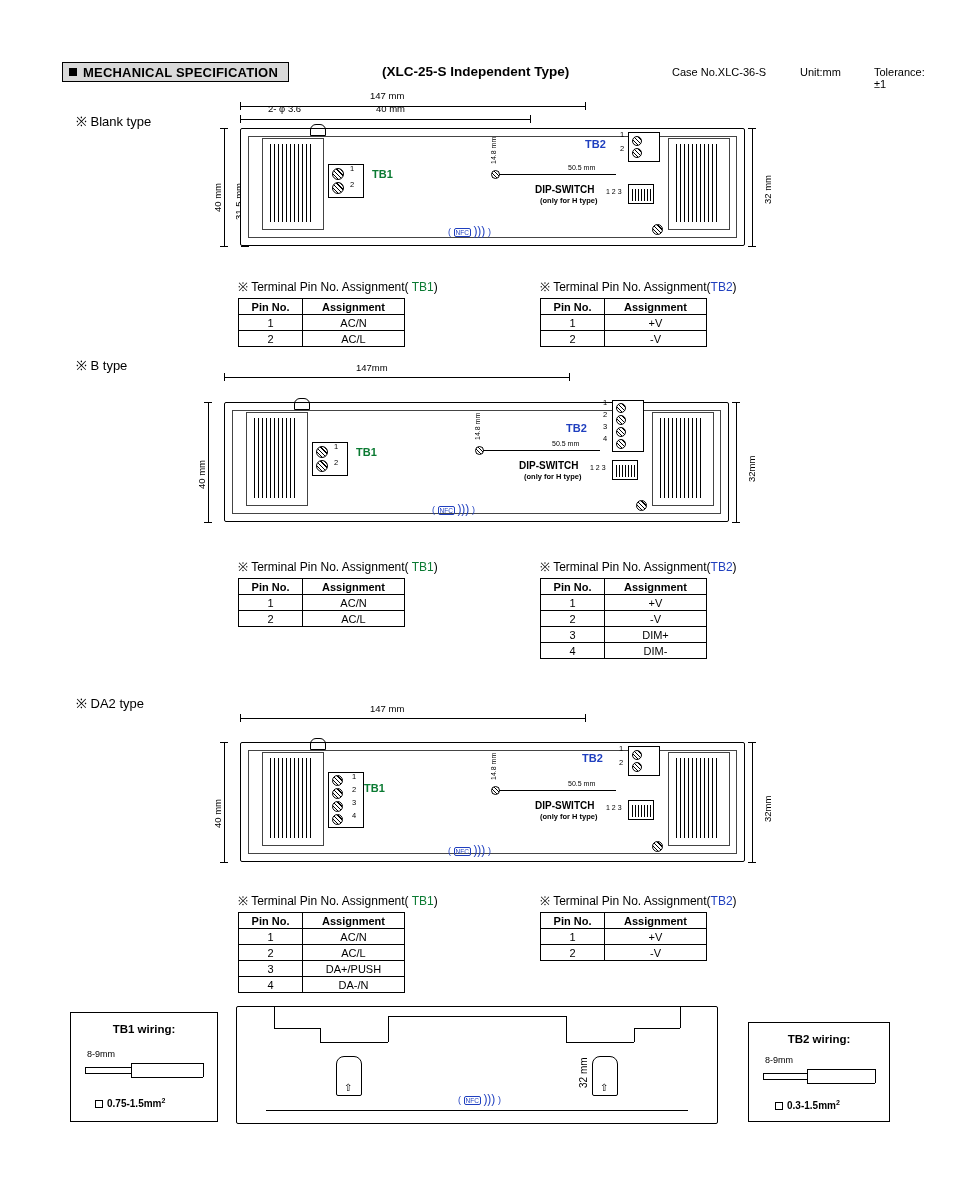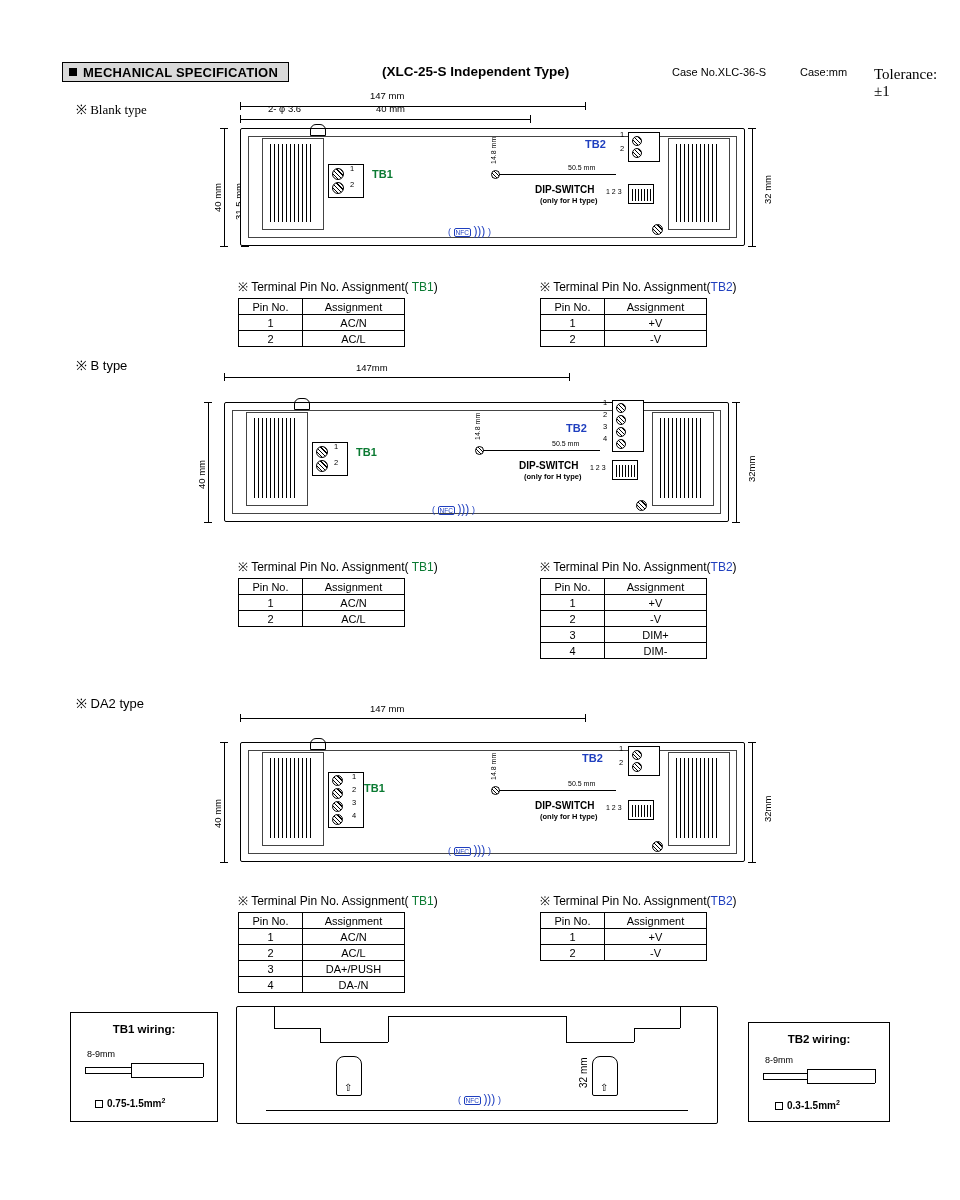--- a/index.html
+++ b/index.html
@@ -17,21 +17,21 @@
     background: #d9d9d9; border: 1px solid #000;
     padding: 2px 10px 2px 6px;
     font-size: 13px; font-weight: bold; letter-spacing: .2px;
     display: flex; align-items: center; gap: 6px;
     height: 20px;
   }
   .spec-title .sq { display: inline-block; width: 8px; height: 8px; background: #000; }
   .hdr-type { position: absolute; left: 320px; top: 2px; font-size: 13.5px; font-weight: bold; }
   .hdr-case { position: absolute; left: 610px; top: 4px; font-size: 11px; }
   .hdr-unit { position: absolute; left: 738px; top: 4px; font-size: 11px; }
-  .hdr-tol  { position: absolute; left: 812px; top: 4px; font-size: 15px; font-family: Liberation Serif, serif; }
+  .hdr-tol  { position: absolute; left: 812px; top: 4px; font-size: 11px; }
 
   
   .sect-label { position: absolute; font-size: 13px; }
 
   
   .drawing { position: absolute; }
   .dline { position: absolute; background: #000; }
   .dline.h { height: 1px; }
   .dline.v { width: 1px; }
   .dim-txt { position: absolute; font-size: 9.5px; color: #000; white-space: nowrap; }
@@ -67,21 +67,21 @@
 
   
   .tbl-wrap { position: absolute; }
   .tbl-cap { font-size: 12px; margin-bottom: 3px; white-space: nowrap; }
   .tbl-cap .tb1 { color: #0a7a32; }
   .tbl-cap .tb2 { color: #1f3fbf; }
   table.pin { border-collapse: collapse; font-size: 11px; }
   table.pin th, table.pin td {
     border: 1px solid #000; text-align: center; padding: 1px 0; height: 16px;
   }
-  table.pin th { font-weight: normal; }
+  table.pin th { font-weight: bold; }
   .w-pin { width: 64px; }
   .w-asg { width: 102px; }
 
   
   .wirebox { position: absolute; border: 1px solid #000; background: #fff; }
   .wirebox .t { position: absolute; width: 100%; text-align: center; font-size: 11.5px; font-weight: bold; }
   .wirebox .strip { position: absolute; font-size: 9px; }
   .wirebox .cs { position: absolute; font-size: 10px; font-weight: bold; }
   .wire-g { position: absolute; }
   .wire-g .wl { position: absolute; background: #000; height: 1px; }
@@ -97,25 +97,25 @@
 </head>
 <body>
 
 <div class="header">
   <div class="spec-title">
     <span class="sq"></span>
     <span>MECHANICAL SPECIFICATION</span>
   </div>
   <div class="hdr-type">(XLC-25-S Independent Type)</div>
   <div class="hdr-case">Case No.XLC-36-S</div>
-  <div class="hdr-unit">Case:mm</div>
+  <div class="hdr-unit">Unit:mm</div>
   <div class="hdr-tol">Tolerance:±1</div>
 </div>
 
-<div class="sect-label" style="left:76px; top:100px;font-family:Liberation Serif, serif;">※ Blank type</div>
+<div class="sect-label" style="left:76px; top:112px;">※ Blank type</div>
 
 <div class="drawing" style="left:200px; top:92px; width:580px; height:175px;">
 
   <div class="dim-txt" style="left:170px; top:-2px;">147 mm</div>
   <div class="dline h" style="left:40px; top:14px; width:345px;"></div>
   <div class="dline v" style="left:40px; top:10px; height:8px;"></div>
   <div class="dline v" style="left:385px; top:10px; height:8px;"></div>
 
   <div class="dim-txt" style="left:176px; top:11px;">40 mm</div>
   <div class="dline h" style="left:40px; top:27px; width:290px;"></div>

